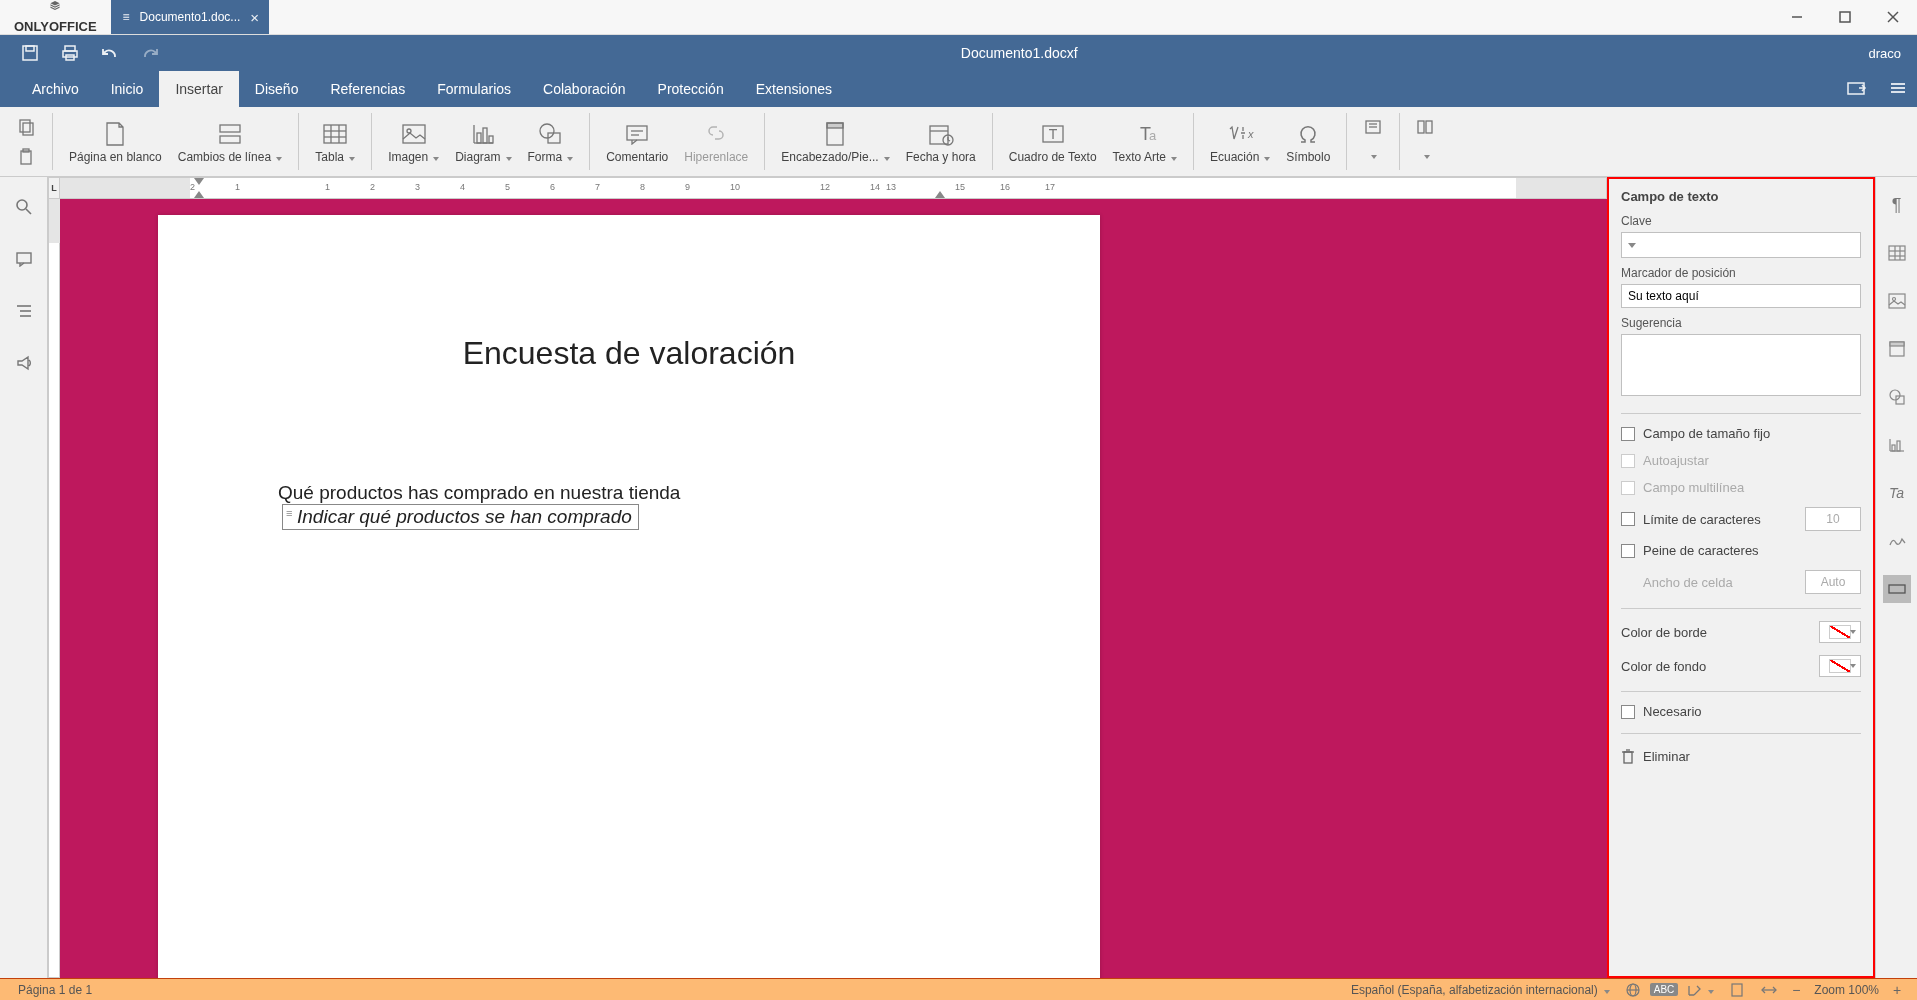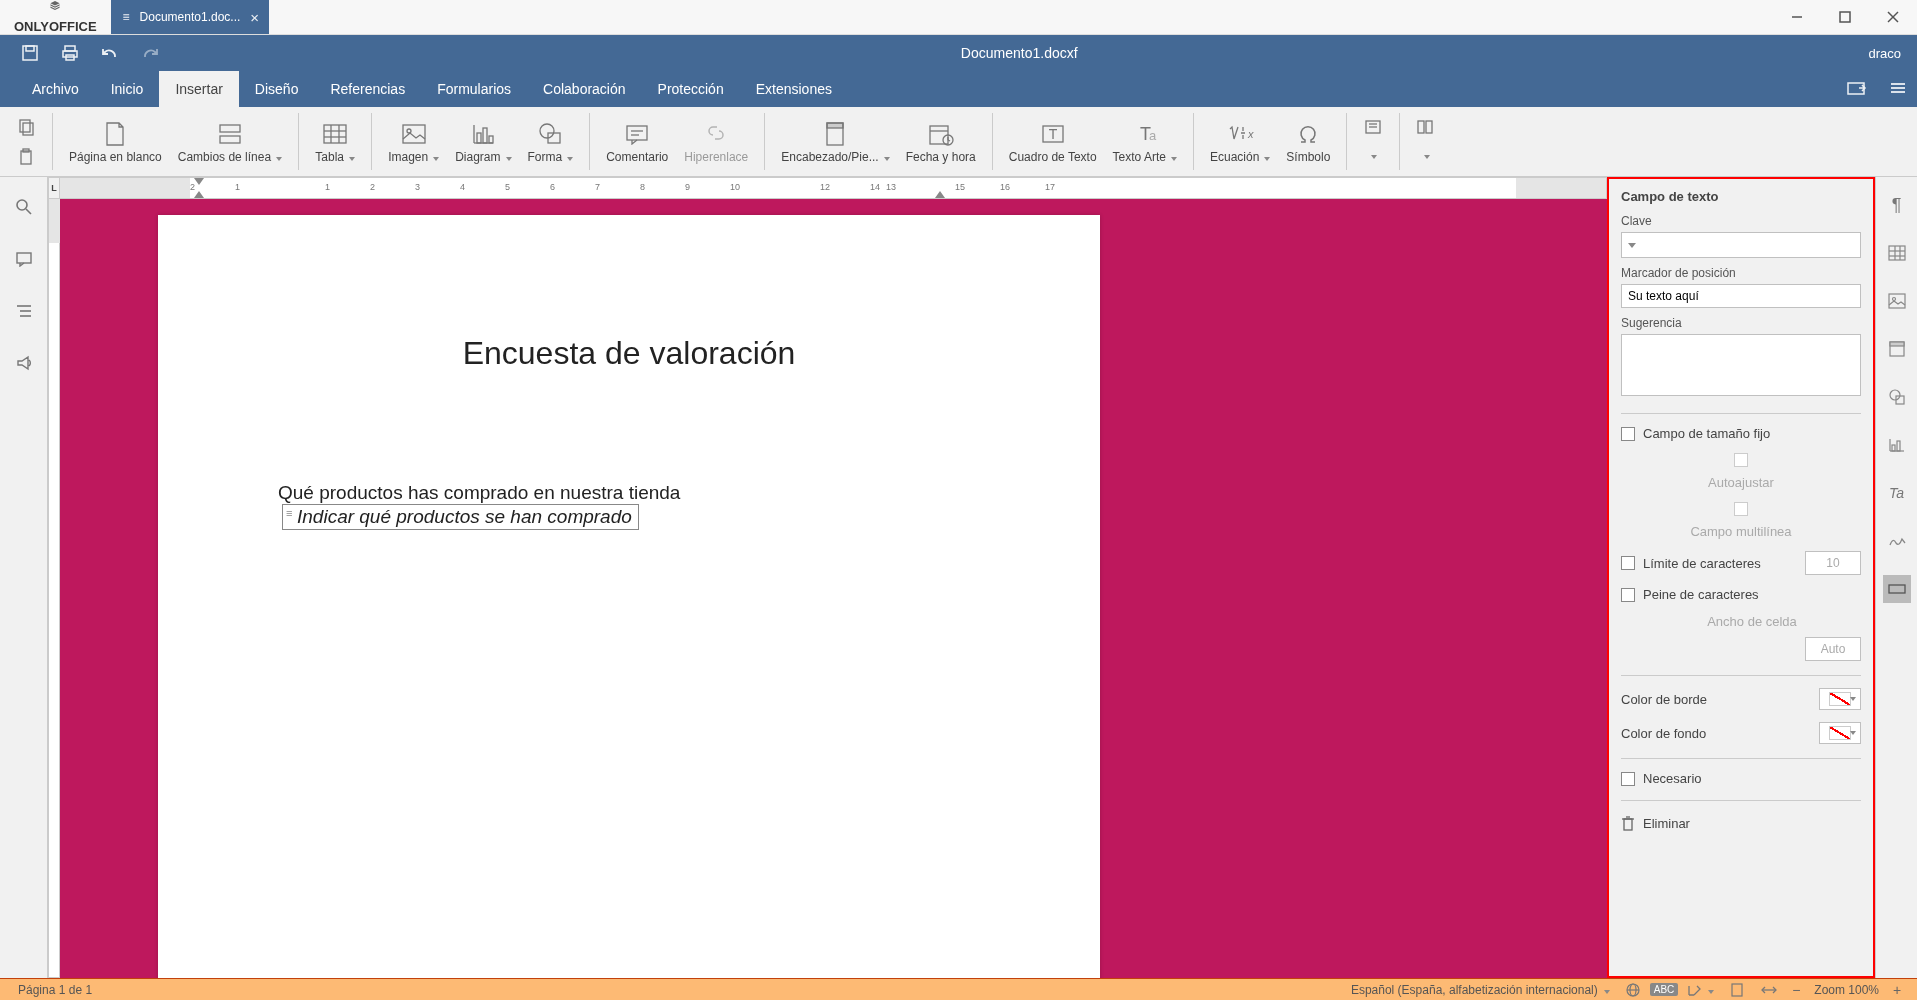--- a/index.html
+++ b/index.html
@@ -62,21 +62,21 @@
 .rightpanel { width: 268px; background: #f1f1f1; border-left: 1px solid #cbcbcb; padding: 10px 12px; font-size: 13px; color: #444; border: 2px solid red; position: relative;}
 .rightpanel h3 { font-size: 13px; font-weight: bold; margin-bottom: 10px; }
 .rightpanel label { font-size: 12px; color: #555; display: block; margin-bottom: 4px; margin-top: 8px;}
 .rightpanel input[type="text"], .rightpanel textarea, .rightpanel .combo {
   width: 100%; border: 1px solid #c0c0c0; background: #fff; padding: 4px 6px; font-size: 12px;
 }
 .rightpanel textarea { height: 62px; resize: none; }
 .rightpanel .combo { height: 26px; display: flex; align-items: center; justify-content: space-between; cursor: pointer;}
 .rightpanel .combo::after { content: ""; border-left: 4px solid transparent; border-right: 4px solid transparent; border-top: 5px solid #888;}
 .rightpanel .row { display: flex; align-items: center; margin-top: 12px; gap: 8px; font-size: 13px;}
-.rightpanel .row.disabled { color: #aaa; flex-direction: column; }
+.rightpanel .row.disabled { color: #aaa; }
 .rightpanel .row.disabled .chk { border-color: #ccc; }
 .rightpanel .chk { width: 14px; height: 14px; border: 1px solid #888; background: #fff; flex-shrink: 0;}
 .rightpanel .row .spin { margin-left: auto; width: 56px; height: 24px; border: 1px solid #c0c0c0; background: #fff; text-align: center; font-size: 12px; color: #aaa; display:flex; align-items:center; justify-content:center;}
 .rightpanel .colorpick { width: 42px; height: 22px; border: 1px solid #c0c0c0; background: #fff; margin-left: auto; display: flex; align-items: center; justify-content: center; position: relative; cursor: pointer;}
 .rightpanel .colorpick .swatch { width: 22px; height: 14px; background: linear-gradient(to top right, transparent 45%, red 45%, red 55%, transparent 55%), #fff; border: 1px solid #ccc;}
 .rightpanel .colorpick::after { content: ""; position: absolute; right: 4px; border-left: 3px solid transparent; border-right: 3px solid transparent; border-top: 4px solid #888;}
 .rightpanel .sep { border-top: 1px solid #cbcbcb; margin: 14px 0 2px; }
 .rightpanel .action { display: flex; align-items: center; gap: 8px; margin-top: 14px; cursor: pointer; font-size: 13px;}
 
 .rightsidebar { width: 42px; background: #f1f1f1; border-left: 1px solid #cbcbcb; display: flex; flex-direction: column; align-items: center; padding-top: 14px; gap: 20px;}

